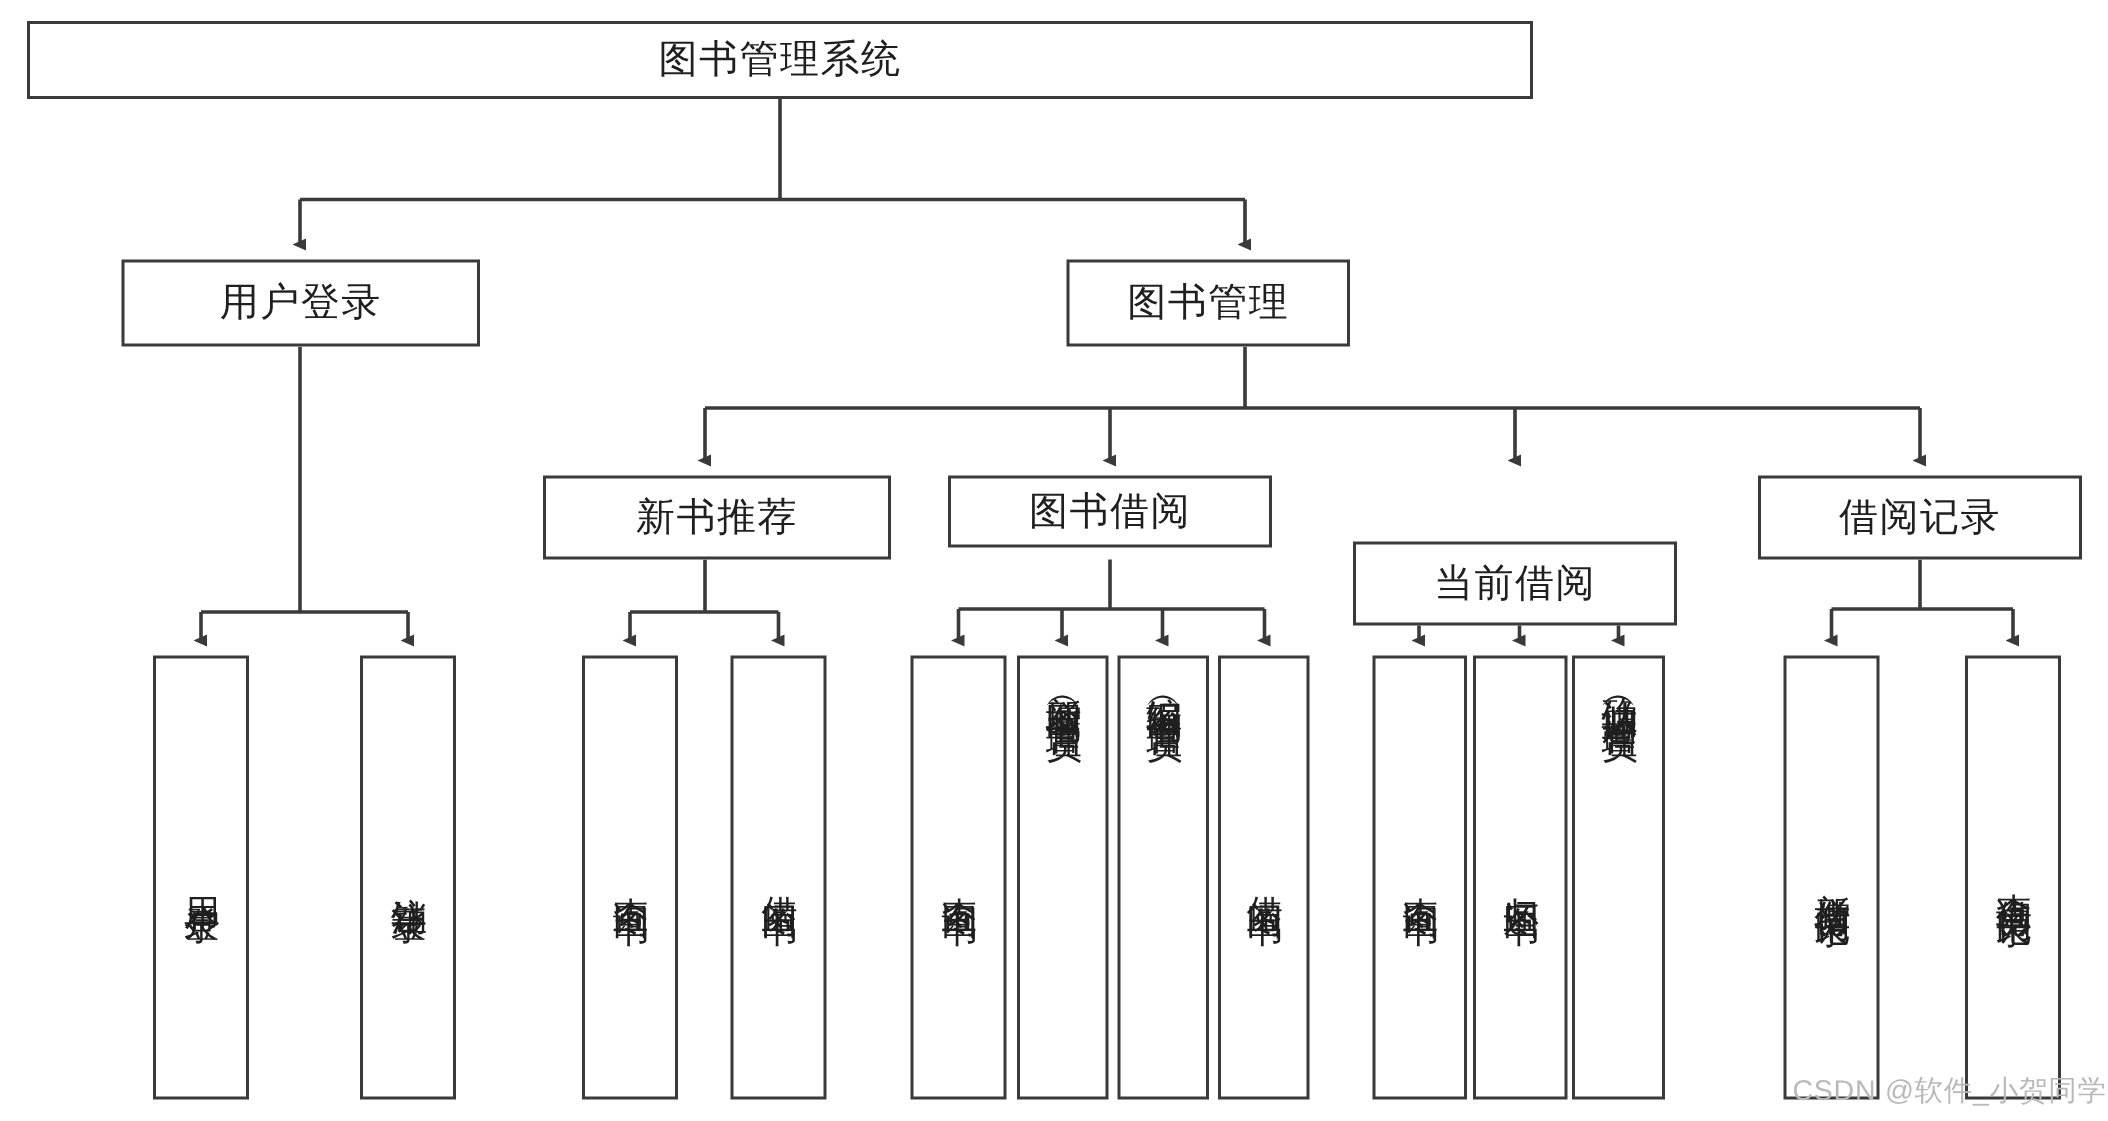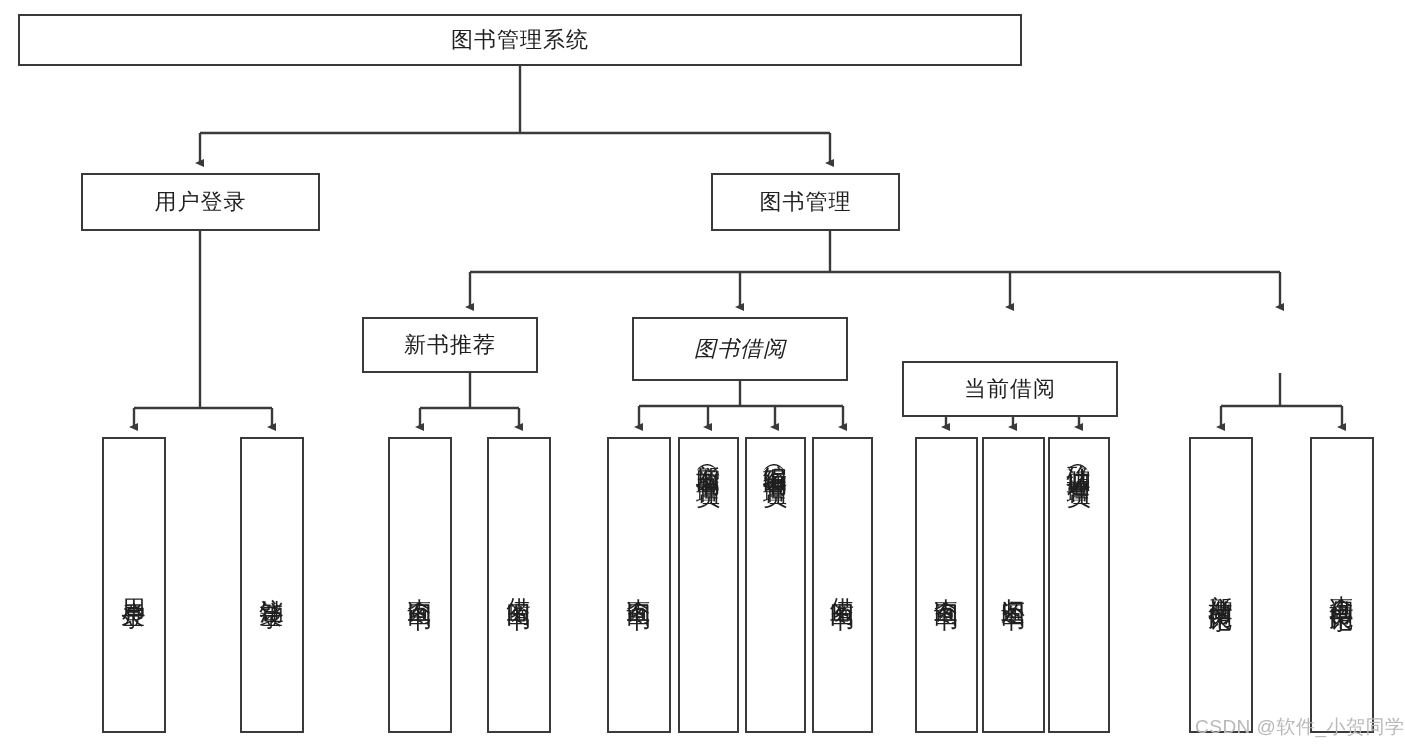--- a/index.html
+++ b/index.html
@@ -25,21 +25,21 @@
     position:absolute;
     box-sizing:border-box;
     background:#ffffff;
     border:2px solid #3a3a3a;
     display:flex;
     align-items:center;
     justify-content:center;
     z-index:2;
   }
   .node .node-label{
-    font-size:22px;
+    font-size:26px;
     line-height:1.15;
     color:#1f1f1f;
     letter-spacing:1px;
     white-space:nowrap;
   }
   
   .node.vertical{
     align-items:center;
     justify-content:center;
     padding:6px 0;
@@ -124,28 +124,31 @@
     <span class="node-label">图书管理系统</span>
   </div>
 
   <div class="node" style="left: 81px; top: 173px; width: 239px; height: 58px; border-color: rgb(58, 58, 58); background: rgb(255, 255, 255);">
     <span class="node-label">用户登录</span>
   </div>
   <div class="node" style="left: 711px; top: 173px; width: 189px; height: 58px; border-color: rgb(58, 58, 58); background: rgb(255, 255, 255);">
     <span class="node-label">图书管理</span>
   </div>
 
-  <div class="node" style="left: 362px; top: 317px; width: 176px; height: 56px; border-color: rgb(58, 58, 58); background: rgb(255, 255, 255);">
+  <div class="node" style="left: 362px; top: 317px; width: 232px; height: 56px; border-color: rgb(58, 58, 58); background: rgb(255, 255, 255);">
     <span class="node-label">新书推荐</span>
   </div>
-  <div class="node" style="left: 632px; top: 317px; width: 216px; height: 64px; border-color: rgb(58, 58, 58); background: rgb(255, 255, 255); font-style: italic;">
+  <div class="node" style="left: 632px; top: 317px; width: 216px; height: 48px; border-color: rgb(58, 58, 58); background: rgb(255, 255, 255);">
     <span class="node-label">图书借阅</span>
   </div>
   <div class="node" style="left: 902px; top: 317px; width: 216px; height: 56px; border-color: rgb(58, 58, 58); background: rgb(255, 255, 255); margin-top: 44px;">
     <span class="node-label">当前借阅</span>
+  </div>
+  <div class="node" style="left: 1172px; top: 317px; width: 216px; height: 56px; border-color: rgb(58, 58, 58); background: rgb(255, 255, 255);">
+    <span class="node-label">借阅记录</span>
   </div>
 
   <div class="node vertical" style="left: 102px; top: 437px; width: 64px; height: 296px; border-color: rgb(58, 58, 58); background: rgb(255, 255, 255);">
     <span class="node-label">用户登录</span>
   </div>
   <div class="node vertical" style="left: 240px; top: 437px; width: 64px; height: 296px; border-color: rgb(58, 58, 58); background: rgb(255, 255, 255);">
     <span class="node-label">注销登录</span>
   </div>
 
   <div class="node vertical" style="left: 388px; top: 437px; width: 64px; height: 296px; border-color: rgb(58, 58, 58); background: rgb(255, 255, 255);">

